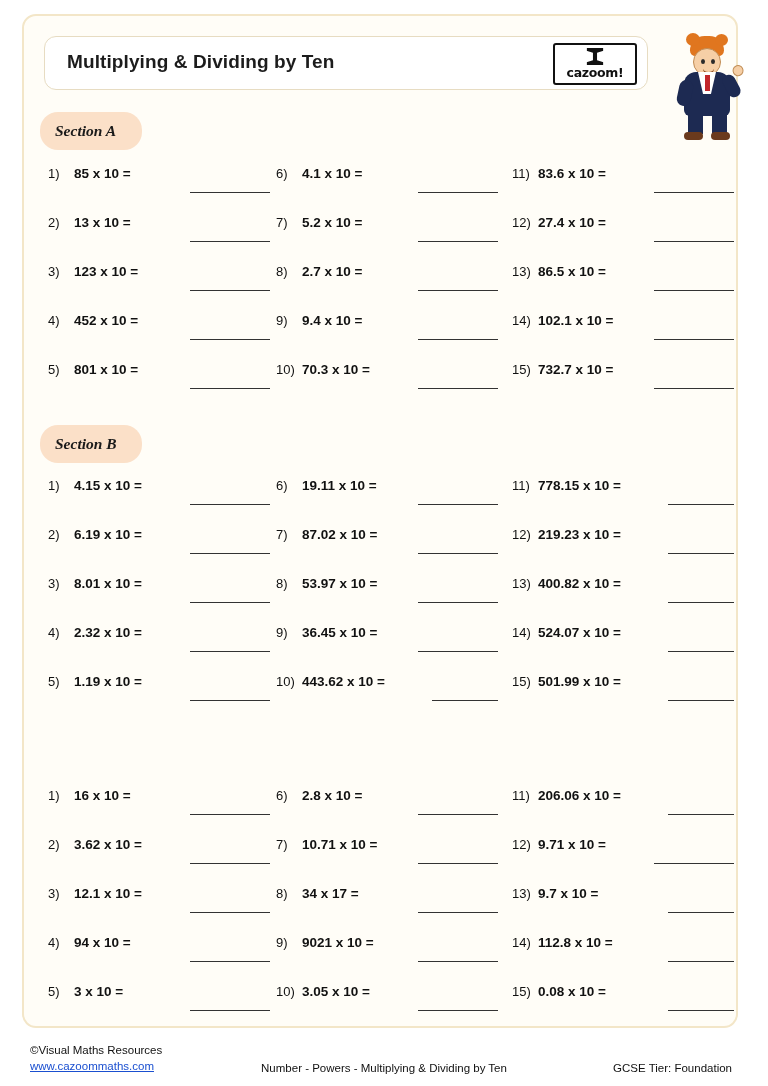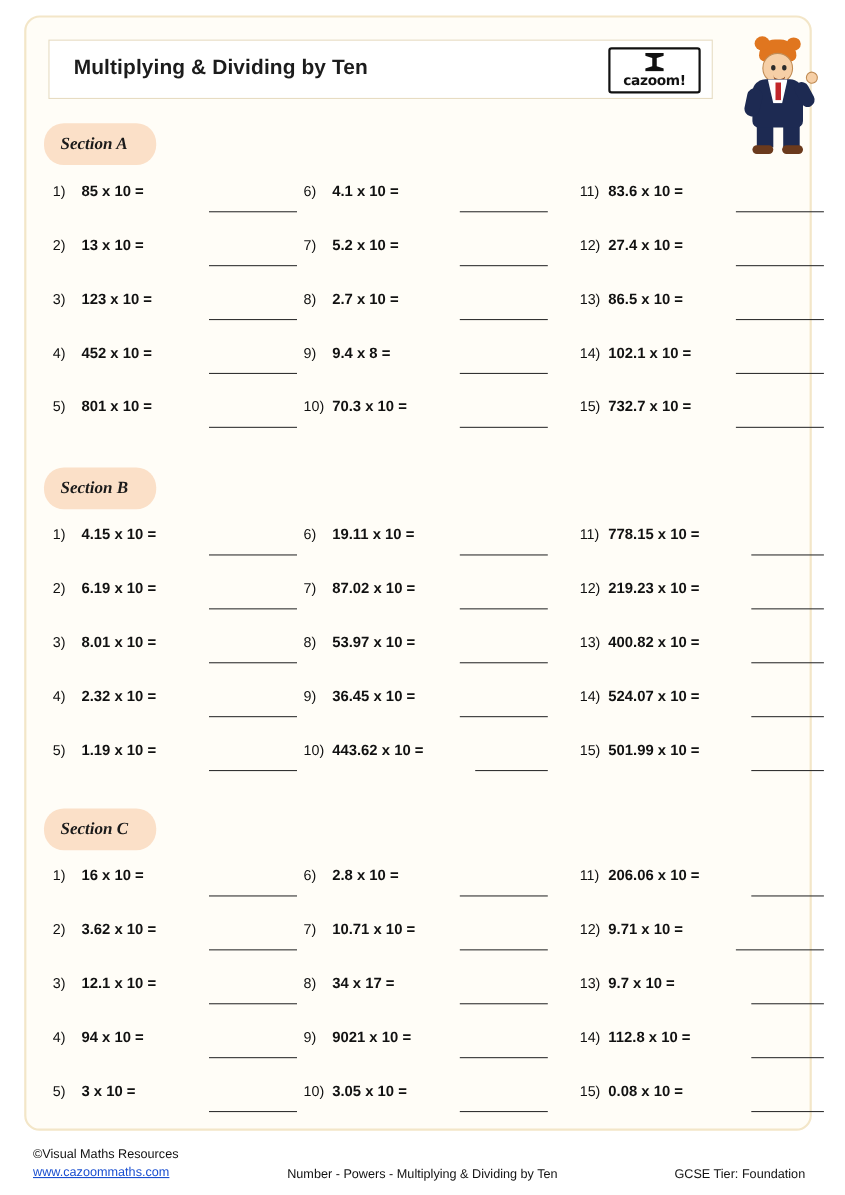--- a/index.html
+++ b/index.html
@@ -26,21 +26,21 @@
     box-sizing: border-box;
   }
   .title-bar {
     position: absolute;
     left: 20px;
     top: 20px;
     width: 604px;
     height: 54px;
     background: #ffffff;
     border: 1px solid #e7dcc2;
-    border-radius: 0;
+    border-radius: 12px;
     box-sizing: border-box;
   }
   .title-text {
     position: absolute;
     left: 22px;
     top: 14px;
     font-size: 19px;
     font-weight: bold;
     color: #1c1c1c;
     letter-spacing: 0.1px;
@@ -120,21 +120,21 @@
     font-weight: bold;
     font-style: italic;
     color: #1a1a1a;
   }
 
   .grid { position: absolute; left: 14px; width: 686px; }
   .qrow { position: absolute; width: 100%; height: 48px; }
   .cell { position: absolute; width: 228px; height: 48px; }
   .cell.c0 { left: 0px; }
   .cell.c1 { left: 228px; }
-  .cell.c2 { left: 479px; }
+  .cell.c2 { left: 464px; }
   .qnum {
     position: absolute;
     left: 10px;
     top: 4px;
     font-size: 13px;
     color: #111111;
     width: 26px;
     text-align: left;
   }
   .qtext {
@@ -251,21 +251,21 @@
       </div>
     </div>
     <div class="qrow" style="top:147px;">
       <div class="cell c0">
         <div class="qnum">4)</div>
         <div class="qtext">452 x 10 =</div>
         <div class="answer-line"></div>
       </div>
       <div class="cell c1">
         <div class="qnum">9)</div>
-        <div class="qtext">9.4 x 8 =</div>
+        <div class="qtext">9.4 x 10 =</div>
         <div class="answer-line"></div>
       </div>
       <div class="cell c2">
         <div class="qnum">14)</div>
         <div class="qtext">102.1 x 10 =</div>
         <div class="answer-line"></div>
       </div>
     </div>
     <div class="qrow" style="top:196px;">
       <div class="cell c0">
@@ -370,23 +370,20 @@
         <div class="answer-line" style="left:166px;width:66px;"></div>
       </div>
       <div class="cell c2">
         <div class="qnum">15)</div>
         <div class="qtext">501.99 x 10 =</div>
         <div class="answer-line" style="left:166px;width:66px;"></div>
       </div>
     </div>
   </div>
 
-  <div class="section-tab" style="top:719px;">
-    <span>Section C</span>
-  </div>
   <div class="grid" style="top:768px;">
     <div class="qrow" style="top:0px;">
       <div class="cell c0">
         <div class="qnum">1)</div>
         <div class="qtext">16 x 10 =</div>
         <div class="answer-line"></div>
       </div>
       <div class="cell c1">
         <div class="qnum">6)</div>
         <div class="qtext">2.8 x 10 =</div>

